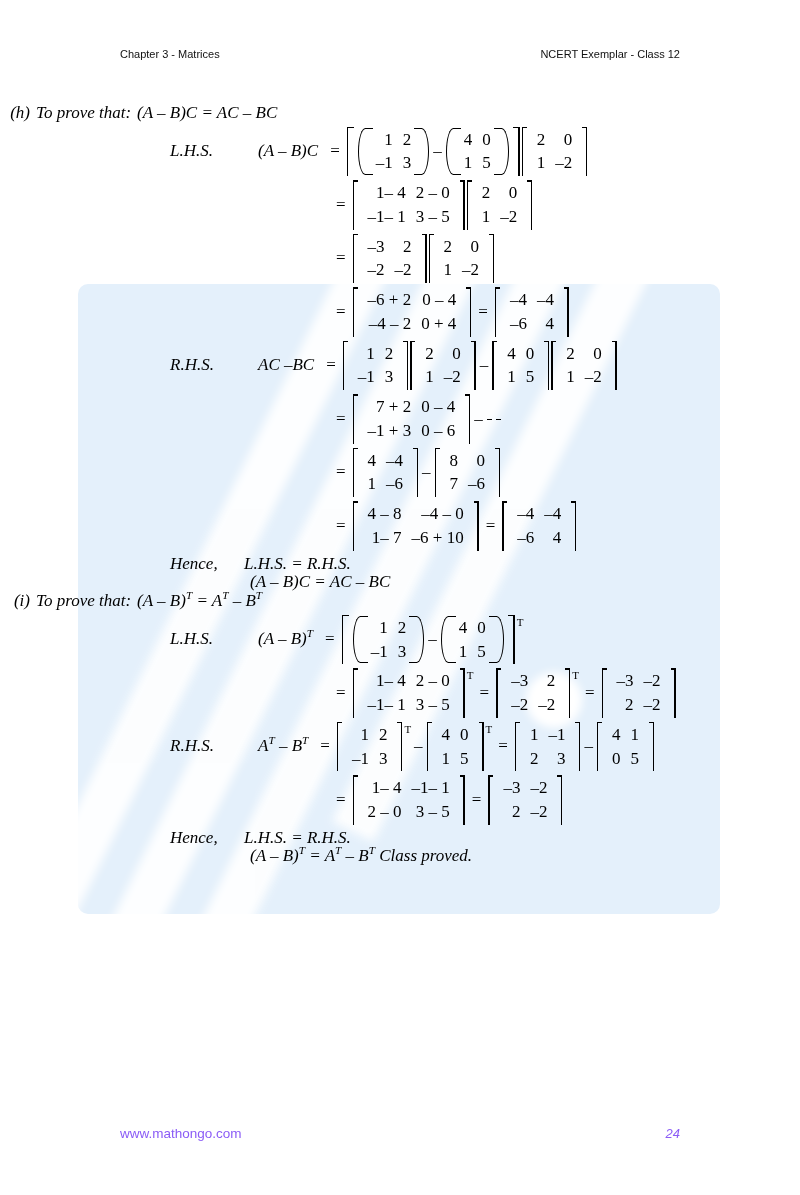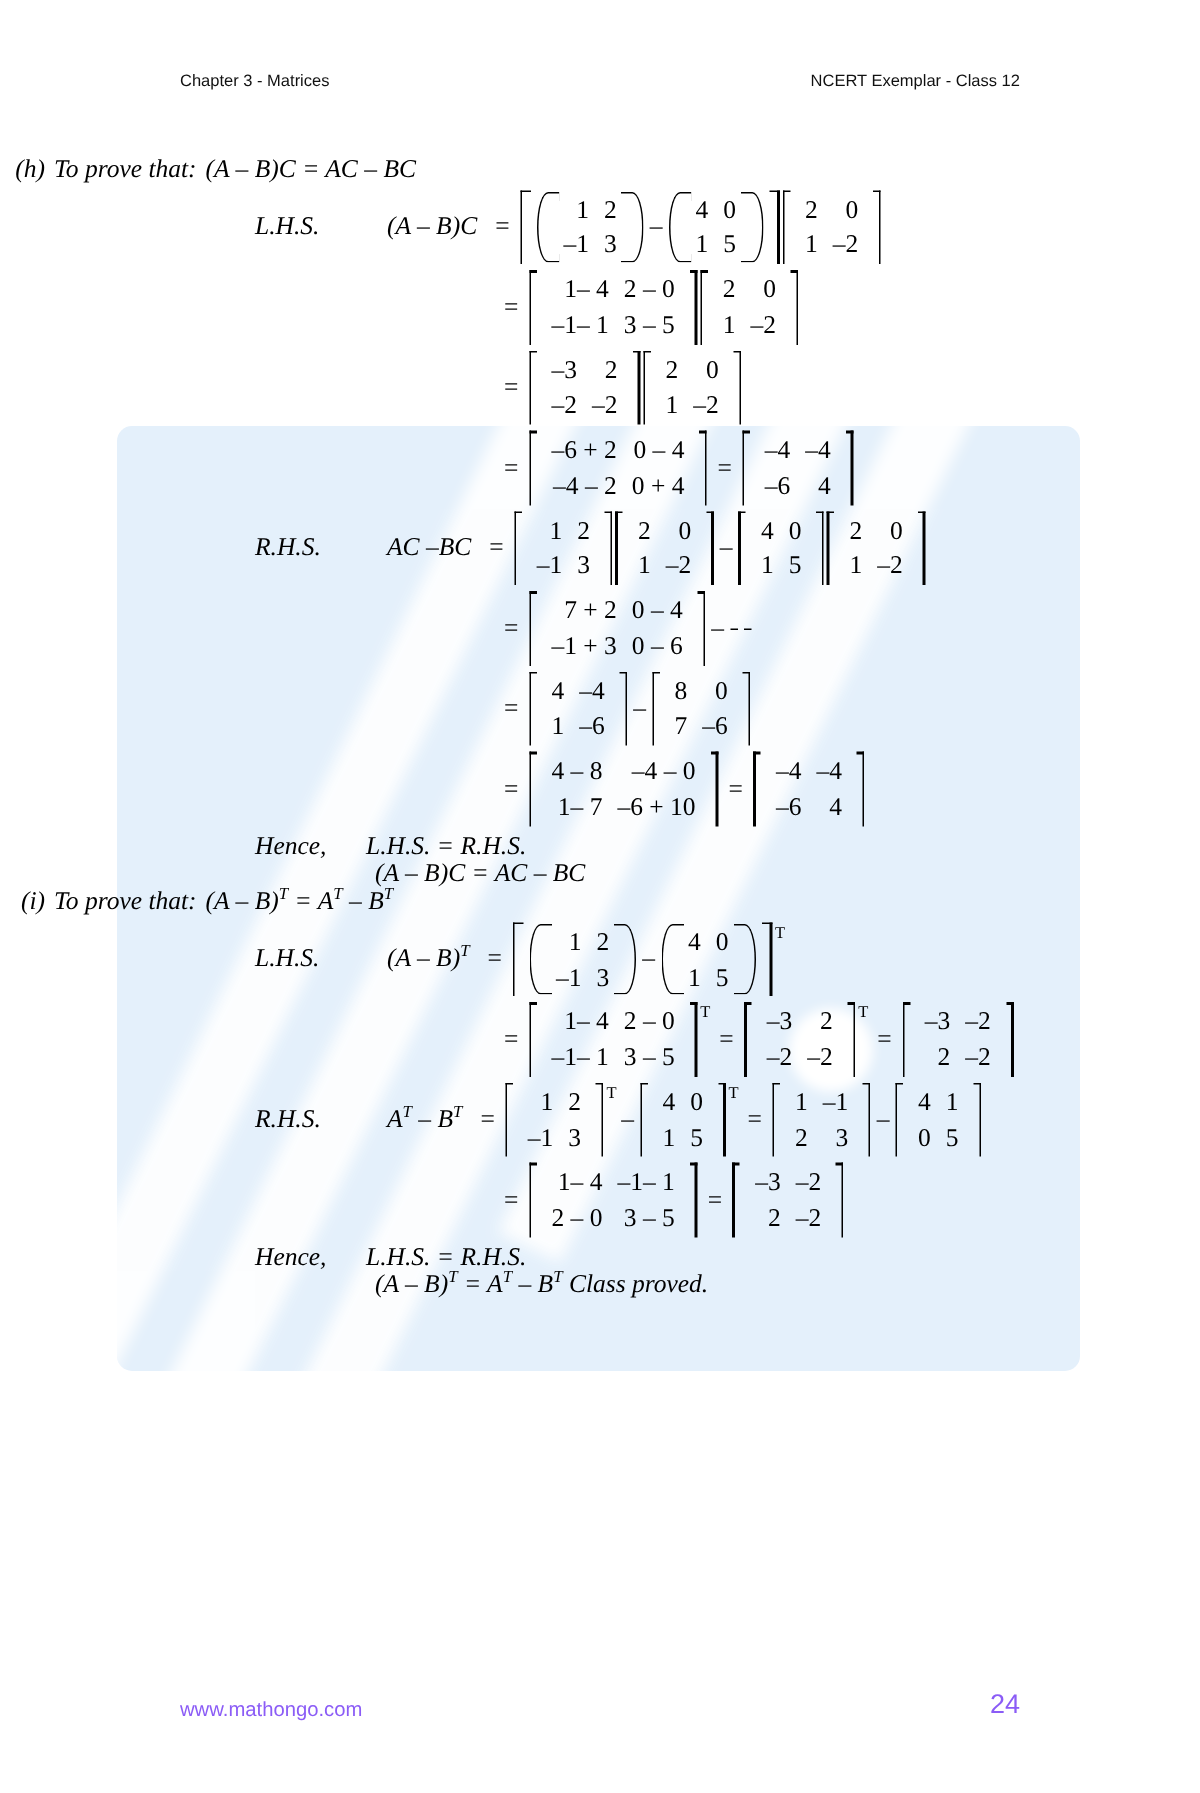--- a/index.html
+++ b/index.html
@@ -56,21 +56,21 @@
     font-size: 11px; color: #111;
     z-index: 3;
   }
   #footer {
     position: absolute; top: 1126px; left: 120px; width: 560px;
     display: flex; justify-content: space-between; align-items: flex-end;
     font-family: "Liberation Sans", sans-serif;
     font-size: 13.5px; color: #8b5cf6;
     z-index: 3;
   }
-  #footer .page-no { font-size: 18px; }
+  #footer .page-no { font-size: 13px; font-style: italic; }
 
   
   #content {
     position: absolute;
     left: 0; top: 104px; width: 800px;
     z-index: 2;
     font-size: 17px;
     line-height: 1.1;
   }
 

